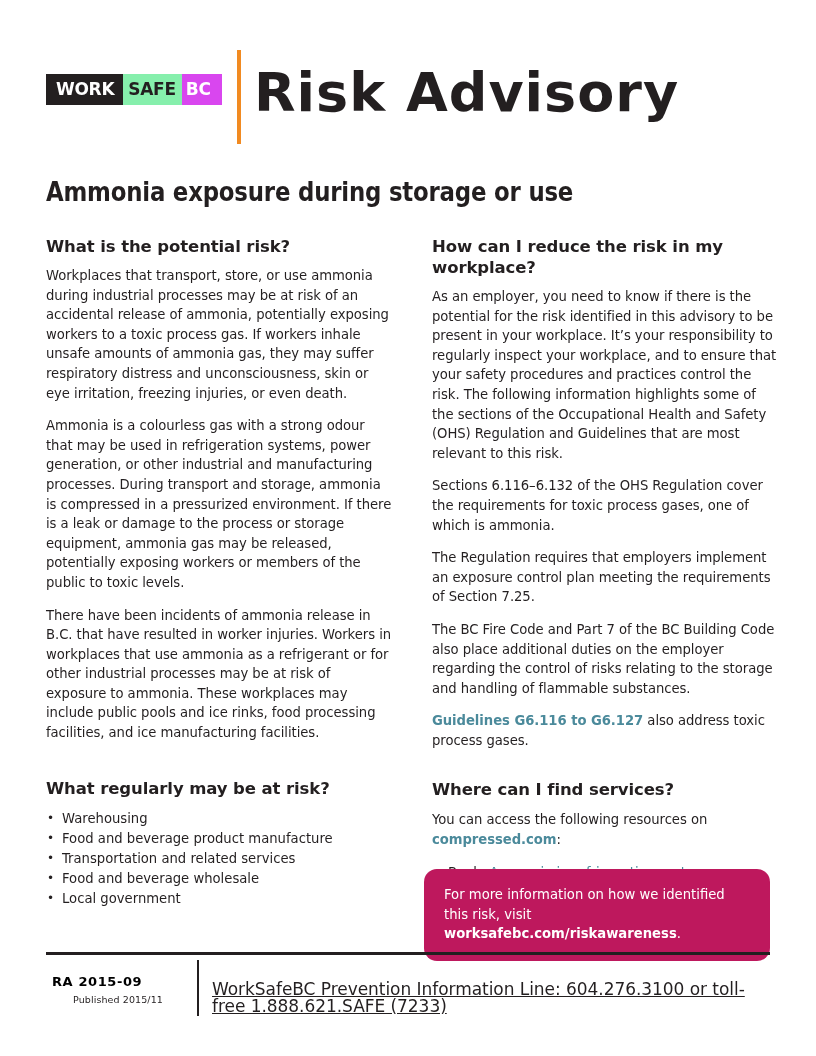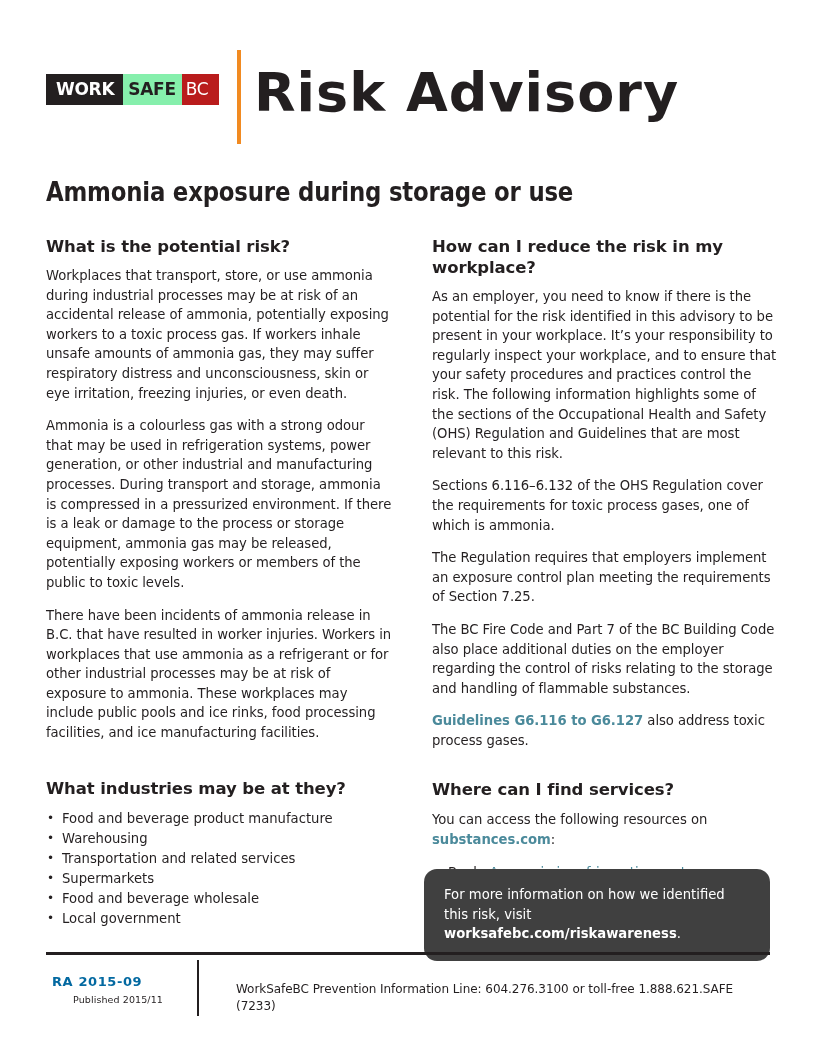--- a/index.html
+++ b/index.html
@@ -55,23 +55,23 @@
     background: #86efac;
     color: #231f20;
     font-weight: bold;
     font-size: 17px;
     letter-spacing: -0.3px;
     padding: 0 6px 0 5px;
     display: flex;
     align-items: center;
   }
   .logo-bc {
-    background: #b91c1c;
+    background: #d946ef;
     color: #ffffff;
-    font-weight: normal;
+    font-weight: bold;
     font-size: 17px;
     letter-spacing: -0.3px;
     padding: 0 11px 1px 4px;
     display: flex;
     align-items: center;
   }
   .header-rule {
     position: absolute;
     left: 191px;
     top: 2px;
@@ -170,21 +170,21 @@
     text-decoration: none;
   }
 
   
   .callout {
     position: absolute;
     left: 424px;
     top: 869px;
     width: 346px;
     box-sizing: border-box;
-    background: #404040;
+    background: #be185d;
     color: #ffffff;
     border-radius: 13px;
     padding: 16px 20px 17px 20px;
     font-size: 13.2px;
     line-height: 19.5px;
   }
   .callout b { font-weight: bold; }
 
   
   .footer-rule {
@@ -205,47 +205,48 @@
   .footer-left {
     position: absolute;
     left: 6px;
     top: 14px;
     width: 140px;
   }
   .footer-code {
     font-size: 13px;
     font-weight: bold;
     letter-spacing: 0.6px;
-    color: #0369a1;
+    color: #000000;
     line-height: 16px;
   }
   .footer-pub {
     font-size: 9.5px;
     color: #231f20;
     line-height: 14px;
     margin-top: 3px;
     letter-spacing: 0.1px;
     margin-left: 21px;
   }
   .footer-divider {
     position: absolute;
     left: 151px;
     top: 0px;
     width: 1.5px;
     height: 56px;
     background: #231f20;
   }
   .footer-right {
     position: absolute;
-    left: 190px;
+    left: 166px;
     top: 21px;
-    font-size: 12px;
+    font-size: 17px;
     color: #231f20;
     line-height: 17px;
     letter-spacing: -0.05px;
+    text-decoration: underline;
   }
 </style>
 </head>
 <body>
 
 <div class="page">
 
   <div class="header">
 
     <div class="logo">
@@ -264,48 +265,47 @@
   <div class="col col-left">
 
     <h2 class="sec">What is the potential risk?</h2>
 
     <p class="body">Workplaces that transport, store, or use ammonia during industrial processes may be at risk of an accidental release of ammonia, potentially exposing workers to a toxic process gas. If workers inhale unsafe amounts of ammonia gas, they may suffer respiratory distress and unconsciousness, skin or eye irritation, freezing injuries, or even death.</p>
     <p class="body">Ammonia is a colourless gas with a strong odour that may be used in refrigeration systems, power generation, or other industrial and manufacturing processes. During transport and storage, ammonia is compressed in a pressurized environment. If there is a leak or damage to the process or storage equipment, ammonia gas may be released, potentially exposing workers or members of the public to toxic levels.</p>
     <p class="body">There have been incidents of ammonia release in B.C. that have resulted in worker injuries. Workers in workplaces that use ammonia as a refrigerant or for other industrial processes may be at risk of exposure to ammonia. These workplaces may include public pools and ice rinks, food processing facilities, and ice manufacturing facilities.</p>
 
     <div class="spacer-lg"></div>
 
-    <h2 class="sec tight">What industries may be at they?</h2>
+    <h2 class="sec tight">What regularly may be at risk?</h2>
 
     <ul class="bullets">
+      <li>Warehousing</li>
       <li>Food and beverage product manufacture</li>
-      <li>Warehousing</li>
       <li>Transportation and related services</li>
-      <li>Supermarkets</li>
       <li>Food and beverage wholesale</li>
       <li>Local government</li>
     </ul>
   </div>
 
   <div class="col col-right">
 
     <h2 class="sec">How can I reduce the risk in my workplace?</h2>
 
     <p class="body">As an employer, you need to know if there is the potential for the risk identified in this advisory to be present in your workplace. It’s your responsibility to regularly inspect your workplace, and to ensure that your safety procedures and practices control the risk. The following information highlights some of the sections of the Occupational Health and Safety (OHS) Regulation and Guidelines that are most relevant to this risk.</p>
     <p class="body">Sections 6.116–6.132 of the OHS Regulation cover the requirements for toxic process gases, one of which is ammonia.</p>
     <p class="body">The Regulation requires that employers implement an exposure control plan meeting the requirements of Section 7.25.</p>
     <p class="body">The BC Fire Code and Part 7 of the BC Building Code also place additional duties on the employer regarding the control of risks relating to the storage and handling of flammable substances.</p>
 
     <p class="body"><a class="link-bold" href="#">Guidelines G6.116 to G6.127</a><span> also address toxic process gases.</span></p>
 
     <div class="spacer-md"></div>
 
     <h2 class="sec tight">Where can I find services?</h2>
 
-    <p class="body"><span>You can access the following resources on </span><a class="link-bold" href="#">substances.com</a><span>:</span></p>
+    <p class="body"><span>You can access the following resources on </span><a class="link-bold" href="#">compressed.com</a><span>:</span></p>
 
     <ul class="bullets">
       <li><span>Book: </span><a class="link" href="#">Ammonia in refrigeration systems</a></li>
     </ul>
   </div>
 
   <div class="callout"><span>For more information on how we identified this risk, visit </span><b>worksafebc.com/riskawareness</b><span>.</span></div>
 
   <div class="footer-rule"></div>
 

